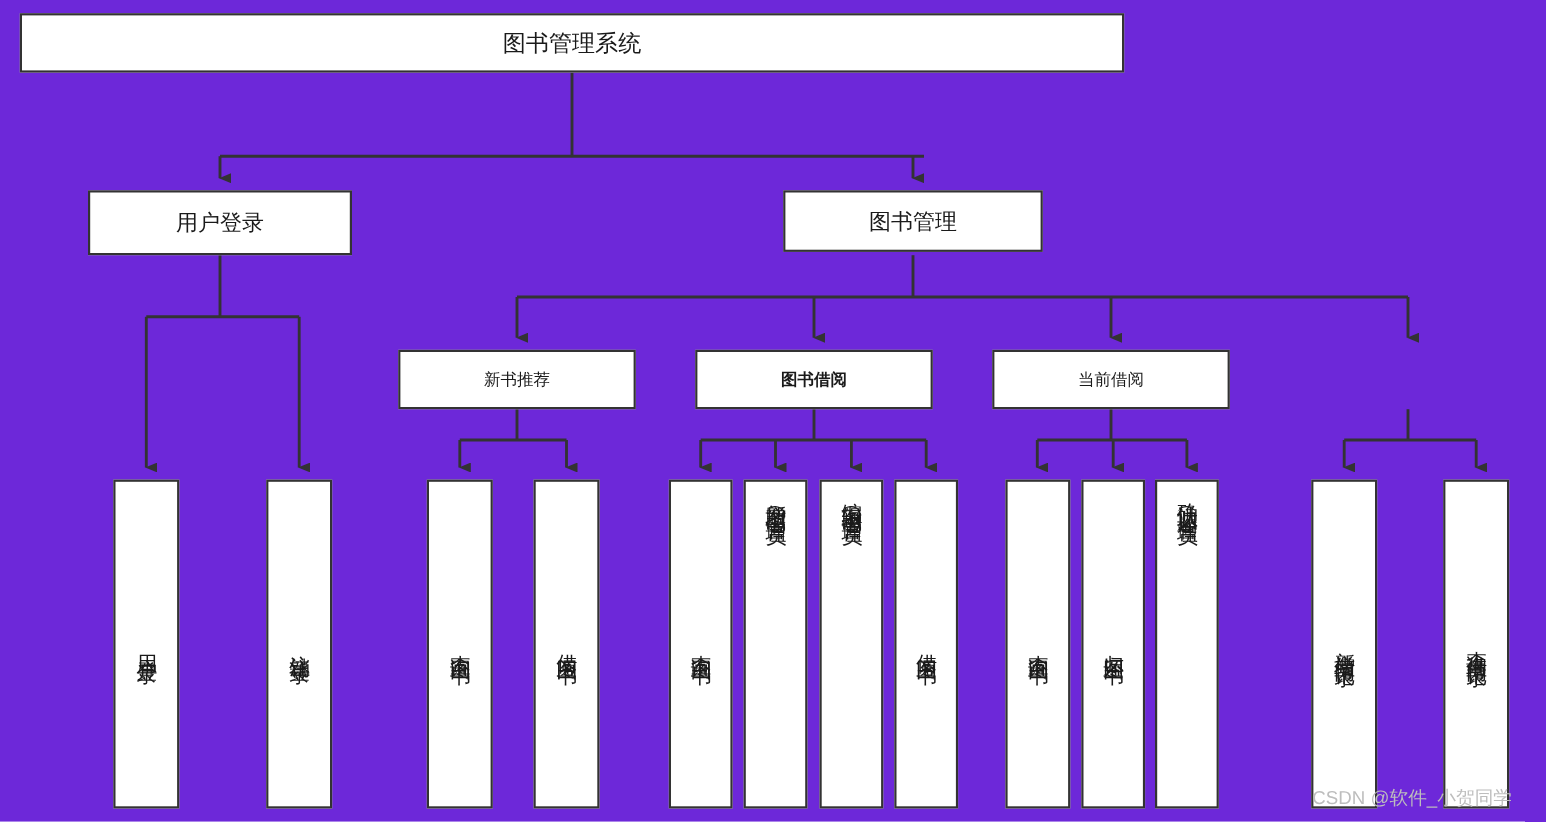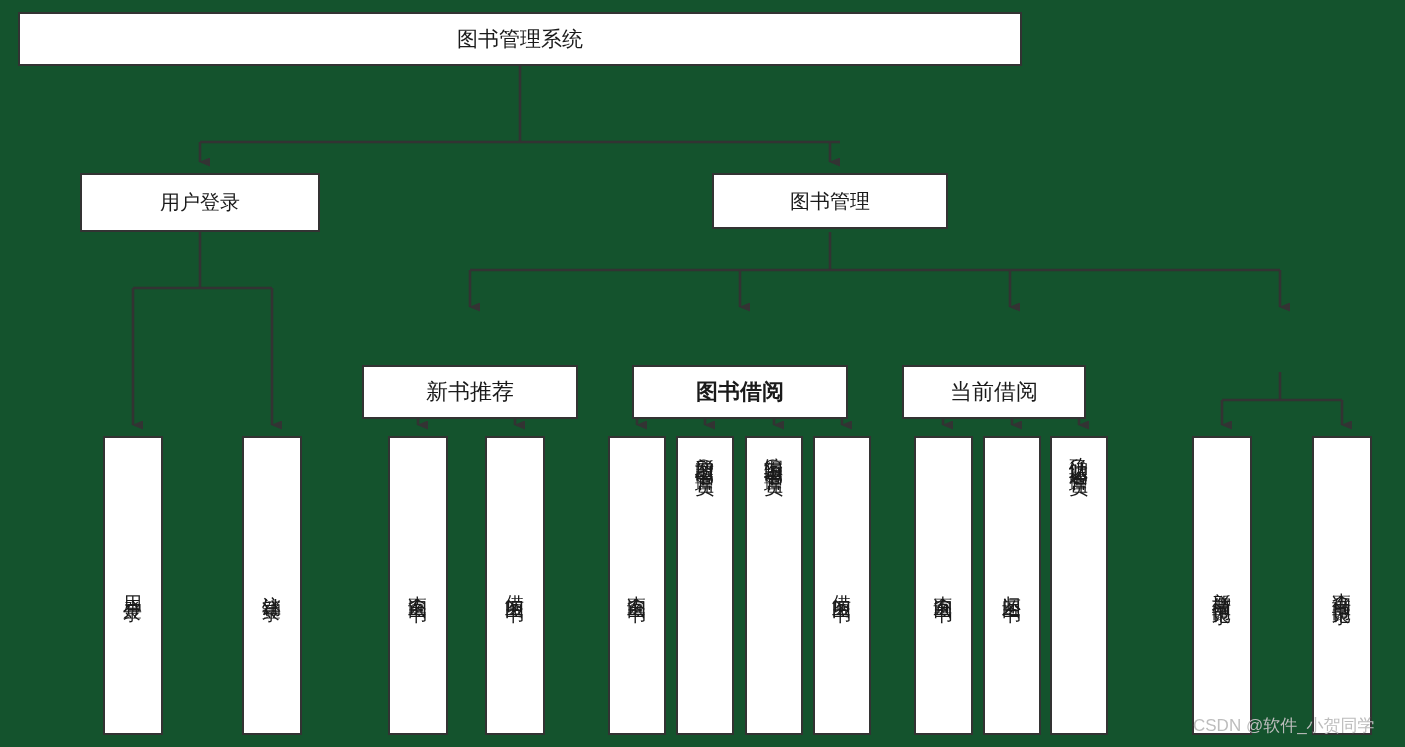--- a/index.html
+++ b/index.html
@@ -7,21 +7,21 @@
     padding: 0;
     background: #ffffff;
   }
   body {
     font-family: "Liberation Sans", "DejaVu Sans", sans-serif;
   }
   #canvas {
     position: relative;
     width: 1405px;
     height: 747px;
-    background: #14532d;
+    background: #6d28d9;
     overflow: hidden;
   }
   #edges {
     position: absolute;
     left: 0;
     top: 0;
     width: 1405px;
     height: 747px;
     pointer-events: none;
   }
@@ -35,22 +35,21 @@
     justify-content: center;
     color: #1a1a1a;
   }
   .node.root {
     font-size: 21px;
   }
   .node.level2 {
     font-size: 20px;
   }
   .node.level3 {
-    font-size: 22px;
-    margin-top: 47px;
+    font-size: 15px;
   }
   .node.leaf {
     font-size: 19px;
     writing-mode: vertical-rl;
     text-orientation: upright;
     letter-spacing: 3px;
     align-items: center;
     justify-content: center;
     line-height: 1;
     padding: 4px 0;
@@ -135,21 +134,21 @@
   <div class="node level2" id="node-l2-1" style="left: 712px; top: 173px; width: 236px; height: 56px;">
     <span class="label">图书管理</span>
   </div>
 
   <div class="node level3" id="node-l3-0" style="left: 362px; top: 318px; width: 216px; height: 54px;">
     <span class="label">新书推荐</span>
   </div>
   <div class="node level3" id="node-l3-1" style="left: 632px; top: 318px; width: 216px; height: 54px; font-weight: bold;">
     <span class="label">图书借阅</span>
   </div>
-  <div class="node level3" id="node-l3-2" style="left: 902px; top: 318px; width: 184px; height: 54px; font-family: Liberation Serif, serif;">
+  <div class="node level3" id="node-l3-2" style="left: 902px; top: 318px; width: 216px; height: 54px; font-family: Liberation Serif, serif;">
     <span class="label">当前借阅</span>
   </div>
 
   <div class="node leaf" id="node-leaf-0" style="left: 103px; top: 436px; width: 60px; height: 299px;">
     <span class="label">用户登录</span>
   </div>
   <div class="node leaf" id="node-leaf-1" style="left: 242px; top: 436px; width: 60px; height: 299px;">
     <span class="label">注销登录</span>
   </div>
   <div class="node leaf" id="node-leaf-2" style="left: 388px; top: 436px; width: 60px; height: 299px;">

